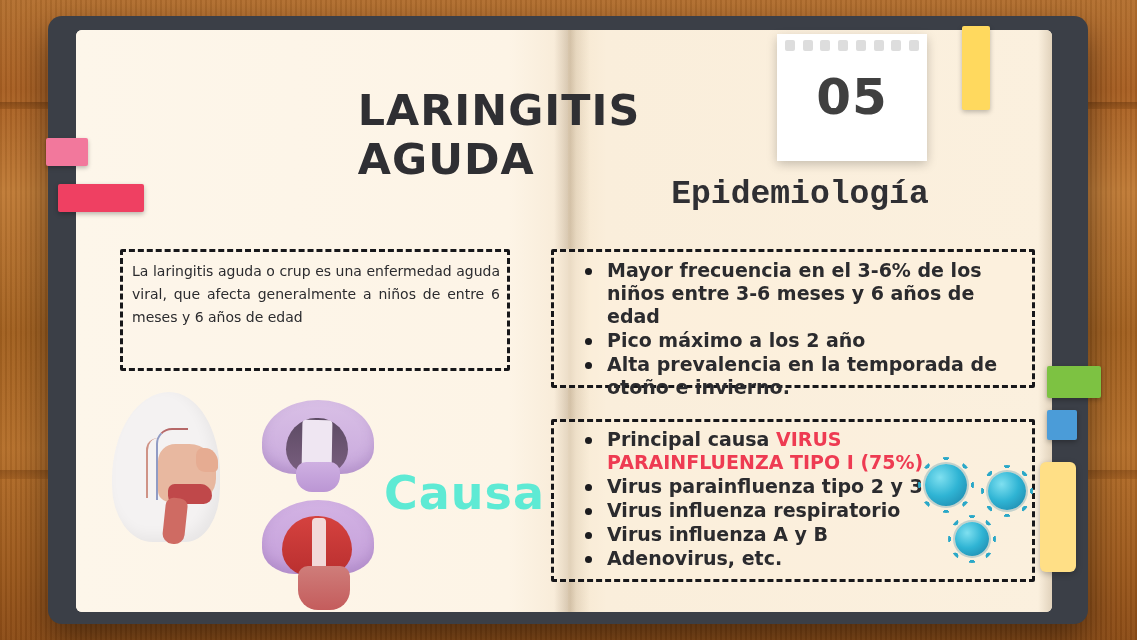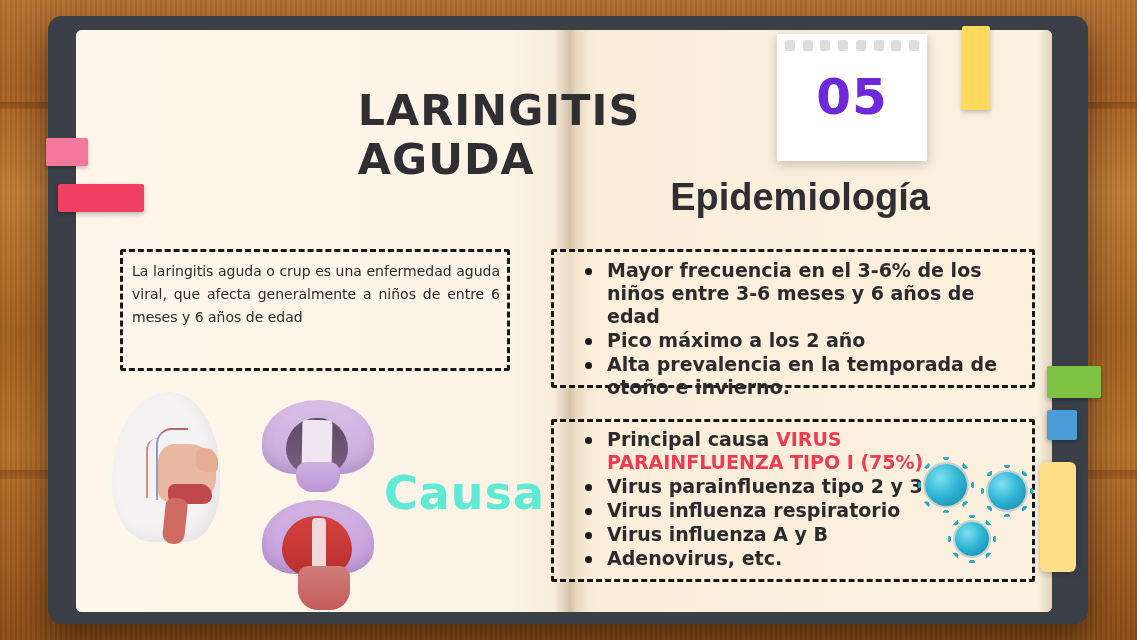--- a/index.html
+++ b/index.html
@@ -80,36 +80,36 @@
   }
   .notepaper .torn{
     position:absolute;left:0;right:0;bottom:-1px;height:14px;
     background:
       radial-gradient(circle at 8px 0, transparent 7px, #fff 7px) 0 0/18px 14px repeat-x;
     filter:drop-shadow(0 1px 0 rgba(0,0,0,0));
   }
   .notepaper .num{
     position:absolute;left:0;right:0;top:34px;text-align:center;
     font-family:"DejaVu Sans", sans-serif;
-    font-weight:bold;font-size:50px;color:#6d28d9;letter-spacing:1px;
+    font-weight:bold;font-size:50px;color:#404040;letter-spacing:1px;
   }
 
   
   .title{
     position:absolute;left:362px;top:86px;width:420px;
     font-family:"DejaVu Sans", sans-serif;
     font-weight:bold;font-size:42px;letter-spacing:1px;color:#2f2f33;
     text-align:left;
     transform:scaleX(1.02);
   }
   .subtitle{
     position:absolute;left:600px;top:176px;width:400px;
     text-align:center;
-    font-family:Liberation Sans, sans-serif;
-    font-weight:bold;font-size:38px;color:#2f2f33;
+    font-family:Liberation Mono, monospace;
+    font-weight:bold;font-size:33px;color:#2f2f33;
   }
   .causa{
     position:absolute;left:384px;top:466px;
     font-family:"DejaVu Sans", sans-serif;
     font-weight:bold;font-size:46px;color:#5eead4;letter-spacing:1px;
   }
 
   
   .dashbox{
     position:absolute;border:3px dashed #17171a;border-radius:2px;

